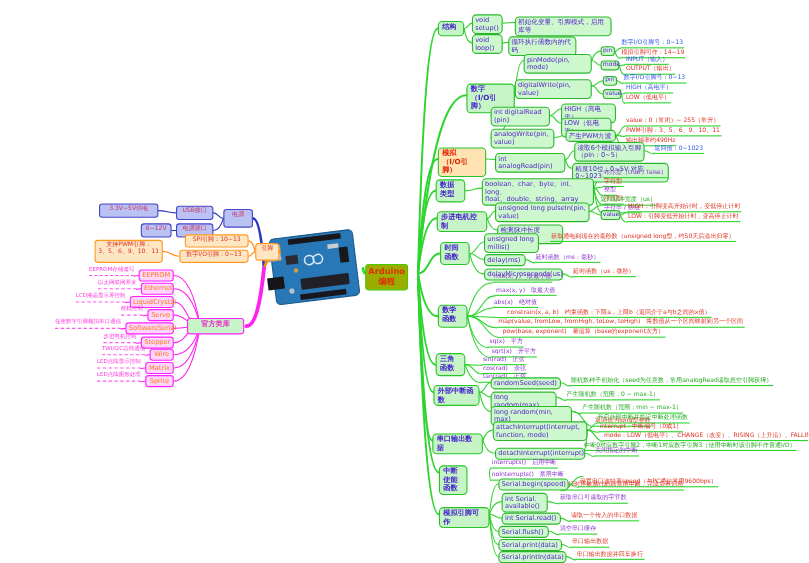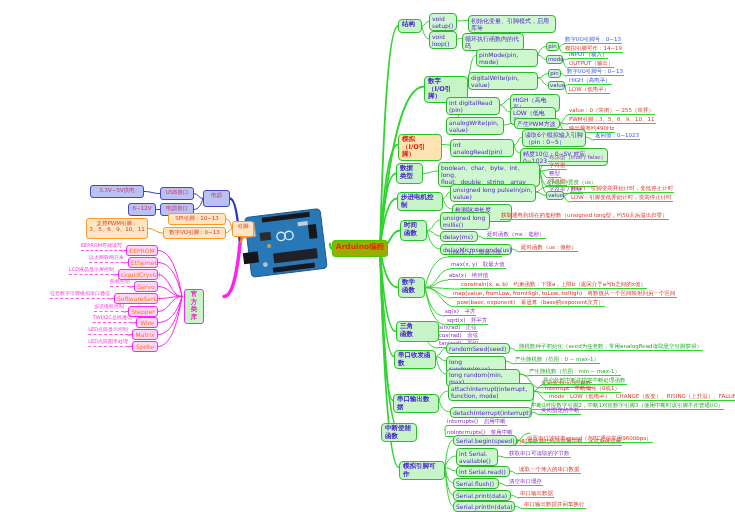--- a/index.html
+++ b/index.html
@@ -178,32 +178,32 @@
       <path d="M445,467.5 C450.5,467.5 450.5,471 456,471" fill="none" stroke="#2fd42f" stroke-width="1" stroke-linecap="round"></path>
       <path d="M510,471 C514,471 514,474 518,474" fill="none" stroke="#2fd42f" stroke-width="1" stroke-linecap="round"></path>
       <path d="M445,467.5 C446.6,476.8 449,483 453,483" fill="none" stroke="#2fd42f" stroke-width="1" stroke-linecap="round"></path>
       <path d="M499,483 C503.5,483 503.5,486 508,486" fill="none" stroke="#2fd42f" stroke-width="1" stroke-linecap="round"></path>
       <path d="M445,467.5 C446.6,484 449,495 453,495" fill="none" stroke="#2fd42f" stroke-width="1" stroke-linecap="round"></path>
       <path d="M511,495 C515,495 515,498 519,498" fill="none" stroke="#2fd42f" stroke-width="1" stroke-linecap="round"></path>
       <path d="M445,467.5 C446.6,490.6 449,506 453,506" fill="none" stroke="#2fd42f" stroke-width="1" stroke-linecap="round"></path>
       <path d="M515,506 C519,506 519,509 523,509" fill="none" stroke="#2fd42f" stroke-width="1" stroke-linecap="round"></path>
     </svg>
   <div id="nodes">
-      <div class="node c" style="left: 332px; top: 240px; width: 56px; min-height: 17px;">Arduino编程</div>
+      <div class="node c" style="left: 332px; top: 240px; width: 39px; min-height: 17px;">Arduino编程</div>
       <div class="node pb" style="left: 203px; top: 190px; width: 27px; min-height: 17px;">电源</div>
       <div class="node pb" style="left: 160px; top: 187px; width: 34px; min-height: 13px;">USB接口</div>
       <div class="node pb" style="left: 90px; top: 185px; width: 54px; min-height: 13px;">3.3V~5V供电</div>
       <div class="node pb" style="left: 160px; top: 203px; width: 34px; min-height: 13px;">电源接口</div>
       <div class="node pb" style="left: 128px; top: 203px; width: 28px; min-height: 13px;">6~12V</div>
       <div class="node ob" style="left: 232px; top: 221px; width: 22px; min-height: 16px;">引脚</div>
       <div class="node ob" style="left: 168px; top: 213px; width: 58px; min-height: 12px;">SPI引脚：10~13</div>
       <div class="node ob" style="left: 163px; top: 227px; width: 63px; min-height: 12px;">数字I/O引脚：0~13</div>
       <div class="node ob" style="left: 86px; top: 218px; width: 62px; min-height: 21px;">支持PWM引脚：
 3、5、6、9、10、11</div>
-      <div class="node mh" style="left: 184px; top: 289px; width: 20px; min-height: 15px;">官方类库</div>
+      <div class="node mh" style="left: 170px; top: 289px; width: 52px; min-height: 15px;">官方类库</div>
       <div class="node mb" style="left: 126px; top: 245px; width: 32px; min-height: 11px;">EEPROM</div>
       <div class="node lm ar" style="left: 122px; top: 243px;">EEPROM存储读写</div>
       <div class="node mb" style="left: 128px; top: 257px; width: 30px; min-height: 11px;">Ethernet</div>
       <div class="node lm ar" style="left: 124px; top: 255px;">以太网联网开发</div>
       <div class="node mb" style="left: 118px; top: 269px; width: 40px; min-height: 11px;">LiquidCrystal</div>
       <div class="node lm ar" style="left: 114px; top: 267px;">LCD液晶显示屏控制</div>
       <div class="node mb" style="left: 134px; top: 281px; width: 24px; min-height: 11px;">Servo</div>
       <div class="node lm ar" style="left: 130px; top: 279px;">舵机控制</div>
       <div class="node mb" style="left: 114px; top: 293px; width: 44px; min-height: 11px;">SoftwareSerial</div>
       <div class="node lm ar" style="left: 110px; top: 291px;">任意数字引脚模拟串口通信</div>
@@ -283,43 +283,43 @@
       <div class="node hg" style="left: 398px; top: 277px; width: 27px; min-height: 21px;">数学
 函数</div>
       <div class="node lf lp" style="left: 448px; top: 249px;">min(x, y)　取最小值</div>
       <div class="node lf lp" style="left: 450px; top: 261px;">max(x, y)　取最大值</div>
       <div class="node lf lp" style="left: 448px; top: 272px;">abs(x)　绝对值</div>
       <div class="node lf lr" style="left: 460px; top: 281px;">constrain(x, a, b)　约束函数：下限a，上限b（返回介于a与b之间的x值）</div>
       <div class="node lf lr" style="left: 452px; top: 290px;">map(value, fromLow, fromHigh, toLow, toHigh)　将数值从一个区间映射到另一个区间</div>
       <div class="node lf lr" style="left: 456px; top: 299px;">pow(base, exponent)　幂运算（base的exponent次方）</div>
       <div class="node lf lp" style="left: 444px; top: 308px;">sq(x)　平方</div>
       <div class="node lf lp" style="left: 446px; top: 317px;">sqrt(x)　开平方</div>
-      <div class="node hg" style="left: 396px; top: 321px; width: 43px; min-height: 21px;">三角
+      <div class="node hg" style="left: 396px; top: 321px; width: 27px; min-height: 21px;">三角
 函数</div>
       <div class="node lf lp" style="left: 438px; top: 324px;">sin(rad)　正弦</div>
       <div class="node lf lp" style="left: 438px; top: 332px;">cos(rad)　余弦</div>
       <div class="node lf lp" style="left: 438px; top: 340px;">tan(rad)　正切</div>
-      <div class="node hg" style="left: 394px; top: 350px; width: 42px; min-height: 13px;">串口收发函数</div>
+      <div class="node hg" style="left: 394px; top: 350px; width: 42px; min-height: 13px;">外部中断函数</div>
       <div class="node bg" style="left: 446px; top: 343px; width: 64px; min-height: 10px;">randomSeed(seed)</div>
       <div class="node lf lg" style="left: 518px; top: 343px;">随机数种子初始化（seed为任意数，常用analogRead读取悬空引脚获得）</div>
       <div class="node bg" style="left: 446px; top: 356px; width: 60px; min-height: 10px;">long random(max)</div>
       <div class="node lf lg" style="left: 514px; top: 356px;">产生随机数（范围：0 ~ max-1）</div>
       <div class="node bg" style="left: 446px; top: 369px; width: 74px; min-height: 10px;">long random(min, max)</div>
       <div class="node lf lg" style="left: 528px; top: 368px;">产生随机数（范围：min ~ max-1）</div>
       <div class="node lf lr" style="left: 540px; top: 380px;">返回值为long型整数</div>
       <div class="node hg" style="left: 393px; top: 394px; width: 46px; min-height: 13px;">串口输出数据</div>
       <div class="node bg" style="left: 448px; top: 383px; width: 86px; min-height: 16px;">attachInterrupt(interrupt,
 function, mode)</div>
       <div class="node lf lg" style="left: 542px; top: 377px;">开启外部中断并指定中断处理函数</div>
       <div class="node lf lr" style="left: 544px; top: 385px;">interrupt：中断编号（0或1）</div>
       <div class="node lf lr" style="left: 548px; top: 393px;">mode：LOW（低电平）、CHANGE（改变）、RISING（上升沿）、FALLING（下降沿）</div>
       <div class="node lf lg" style="left: 530px; top: 402px;">中断0对应数字引脚2，中断1对应数字引脚3（使用中断时该引脚不作普通I/O）</div>
       <div class="node bg" style="left: 450px; top: 407px; width: 82px; min-height: 10px;">detachInterrupt(interrupt)</div>
       <div class="node lf lp" style="left: 540px; top: 407px;">关闭指定的中断</div>
-      <div class="node hg" style="left: 381px; top: 423px; width: 36px; min-height: 13px;">中断使能函数</div>
+      <div class="node hg" style="left: 399px; top: 423px; width: 26px; min-height: 13px;">中断使能函数</div>
       <div class="node lf lp" style="left: 446px; top: 418px;">interrupts()　启用中断</div>
       <div class="node lf lp" style="left: 446px; top: 429px;">noInterrupts()　禁用中断</div>
       <div class="node lf lr" style="left: 510px; top: 438px;">执行时序敏感代码前禁用中断，完成后再启用</div>
       <div class="node hg" style="left: 399px; top: 461px; width: 46px; min-height: 13px;">模拟引脚可作</div>
       <div class="node bg" style="left: 453px; top: 435px; width: 64px; min-height: 10px;">Serial.begin(speed)</div>
       <div class="node lf lr" style="left: 526px; top: 435px;">设置串口波特率speed（与PC通信常用9600bps）</div>
       <div class="node bg" style="left: 456px; top: 448px; width: 42px; min-height: 16px;">int Serial.
 available()</div>
       <div class="node lf lp" style="left: 508px; top: 450px;">获取串口可读取的字节数</div>
       <div class="node bg" style="left: 456px; top: 466px; width: 54px; min-height: 10px;">int Serial.read()</div>

